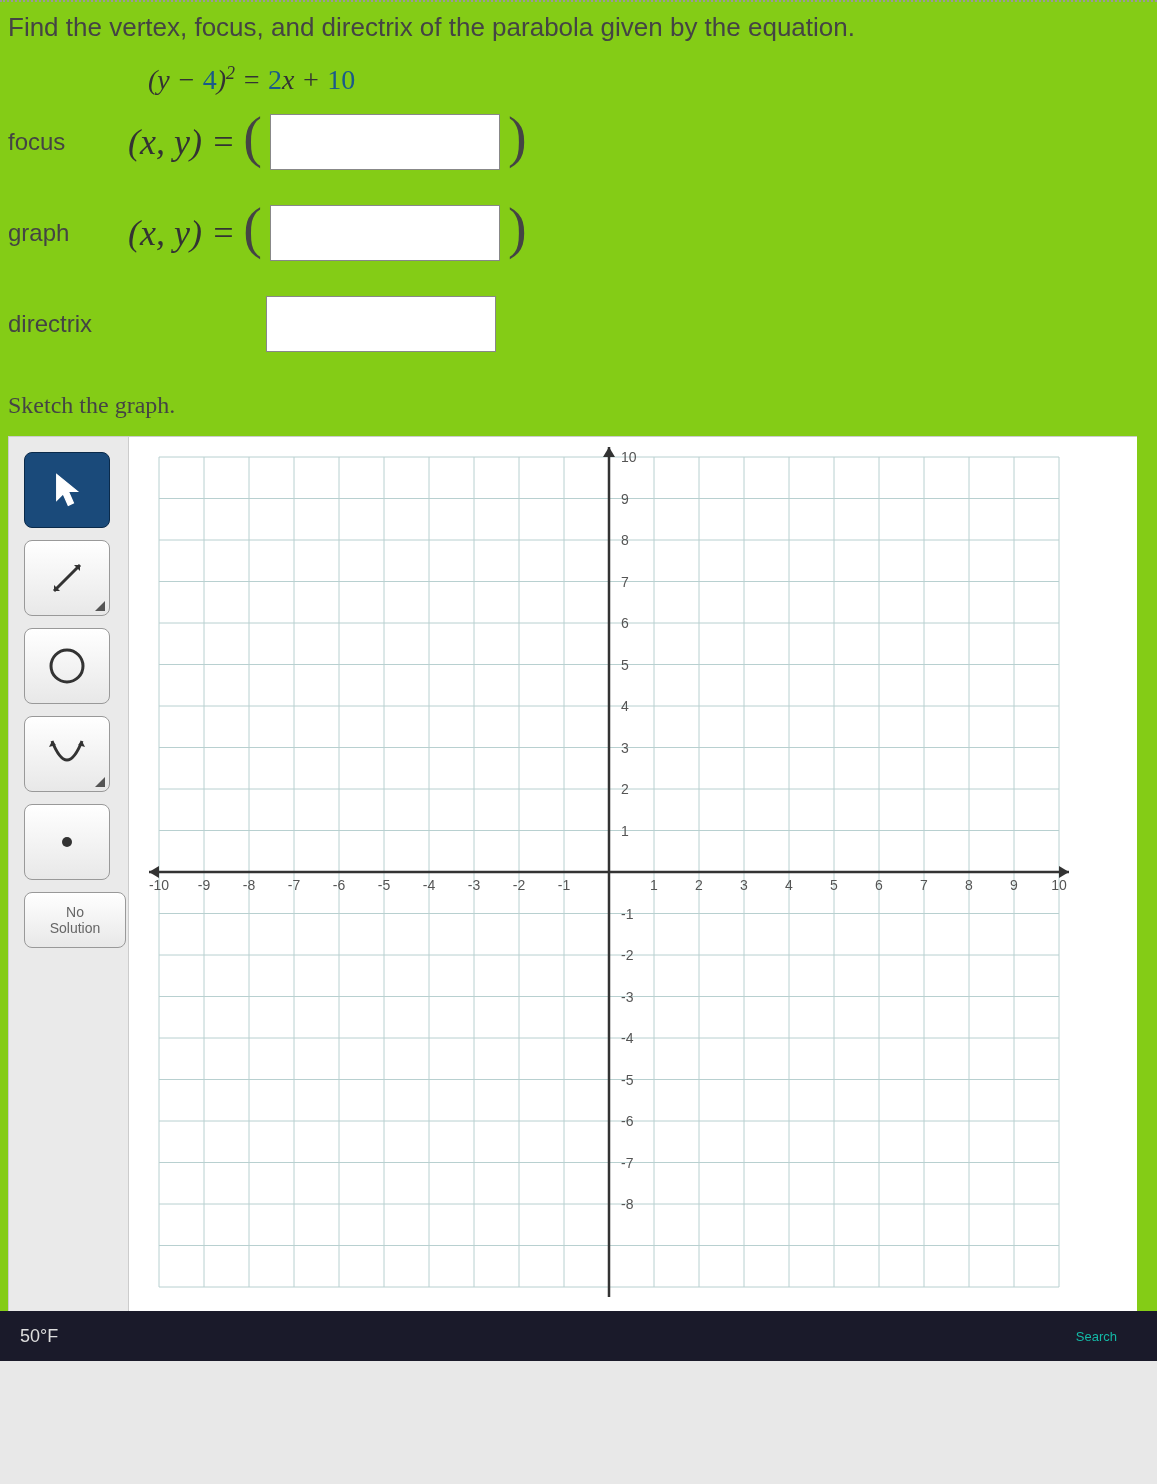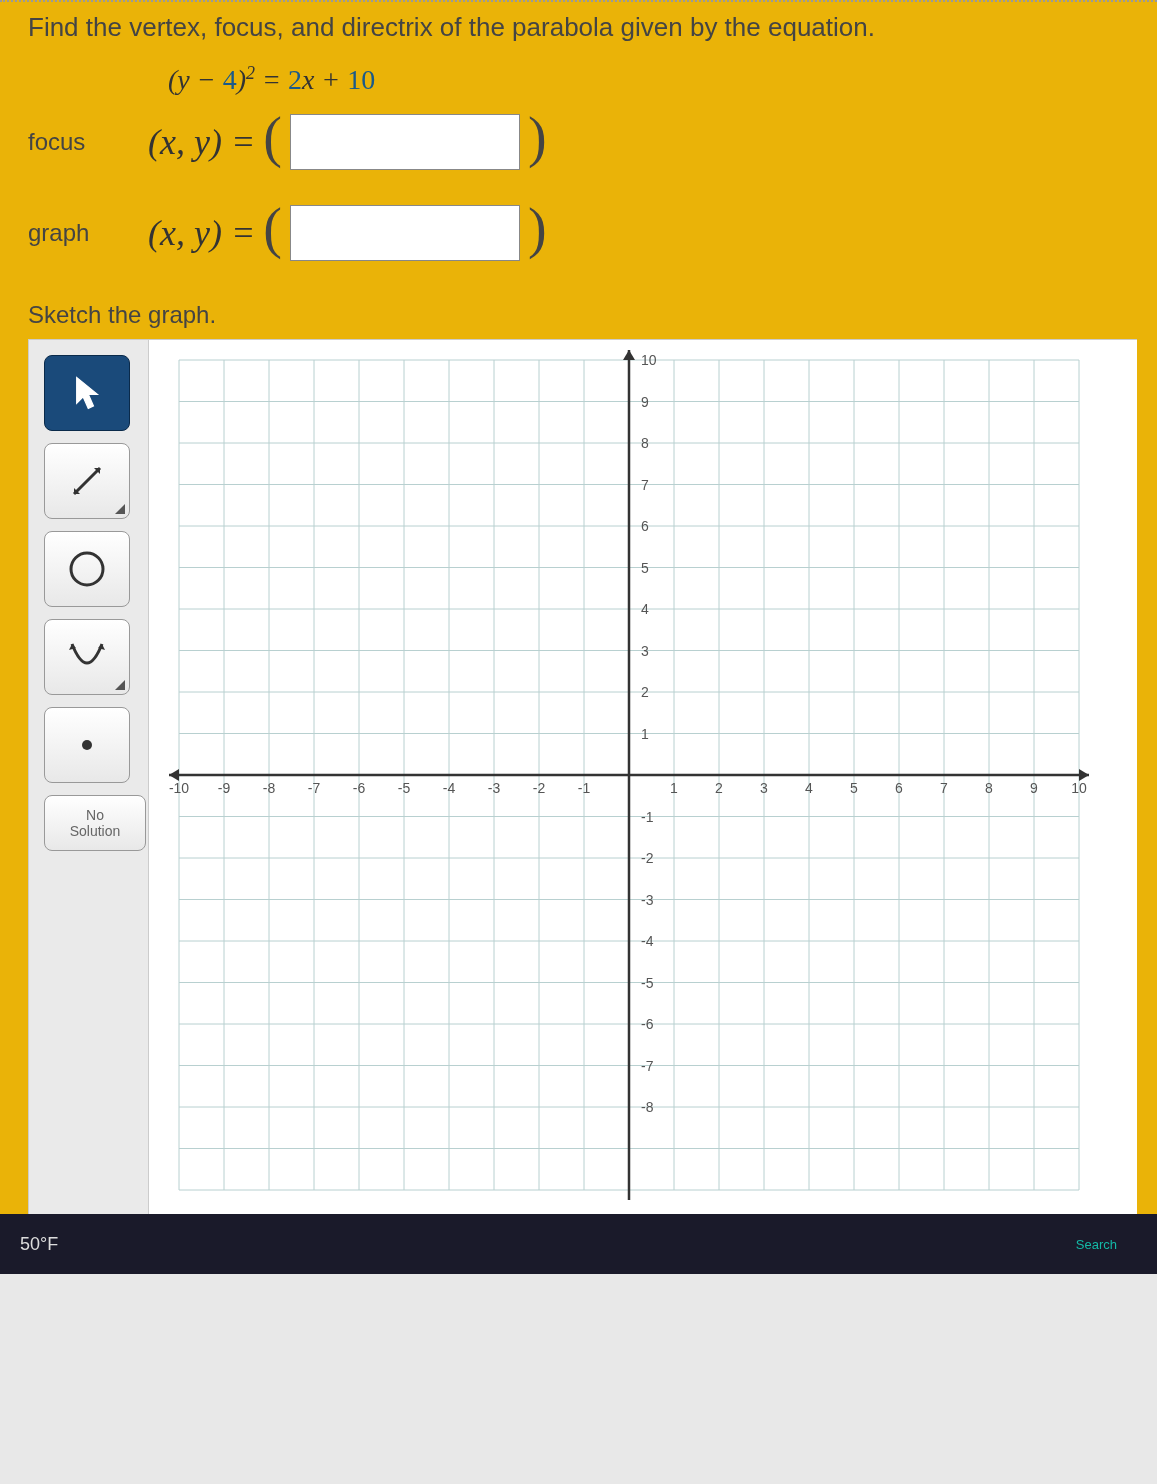--- a/index.html
+++ b/index.html
@@ -3,22 +3,22 @@
   <meta charset="utf-8">
   <style>
     * { box-sizing: border-box; margin: 0; padding: 0; }
     body {
       font-family: Verdana, Geneva, sans-serif;
       background: #e8e8e8;
       width: 1157px;
       color: #333;
     }
     .content {
-      background: #eab308;
-      padding: 10px 20px 0 28px;
+      background: #84cc16;
+      padding: 10px 20px 0 8px;
       border-top: 2px dotted #999;
     }
     .question {
       font-size: 26px;
       color: #444;
       margin-bottom: 20px;
     }
     .equation {
       font-family: 'Times New Roman', serif;
       font-size: 28px;
@@ -58,21 +58,22 @@
       border: 1px solid #888;
       background: #fff;
       width: 230px;
       height: 56px;
       margin: 0 8px;
     }
     .sketch-label {
       font-size: 24px;
       color: #444;
       margin-top: 40px;
-      margin-bottom: 10px;
+      margin-bottom: 17px;
+      font-family: Liberation Serif, serif;
     }
     .graph-area {
       display: flex;
       background: #f5f5f5;
       border-top: 1px solid #ccc;
       border-left: 1px solid #ccc;
     }
     .tool-panel {
       width: 120px;
       padding: 15px 15px;
@@ -120,21 +121,21 @@
       text-align: center;
       cursor: pointer;
       line-height: 1.2;
     }
     .graph-canvas {
       flex: 1;
       background: #fff;
       position: relative;
     }
     .taskbar {
-      height: 60px;
+      height: 50px;
       background: #1a1a2a;
       display: flex;
       align-items: center;
       padding: 0 20px;
       color: #ddd;
       font-size: 18px;
     }
     .search-txt {
       margin-left: auto;
       font-size: 13px;
@@ -161,20 +162,24 @@
   </div>
 
   <div class="row">
     <div class="row-label">graph</div>
     <div class="xy">(x, y) = </div>
     <span class="paren">(</span>
     <div class="input-box"></div>
     <span class="paren">)</span>
   </div>
 
+  <div class="row">
+    <div class="row-label" style="width:250px">directrix</div>
+    <div class="input-box"></div>
+  </div>
 
   <div class="sketch-label">Sketch the graph.</div>
 
   <div class="graph-area">
     <div class="tool-panel">
       <div class="tool-btn selected">
         <svg width="28" height="36" viewBox="0 0 20 28">
           <path d="M2 2 L2 22 L7 17 L11 26 L15 24 L11 15 L18 15 Z" fill="#fff" stroke="#fff" stroke-width="1"></path>
         </svg>
       </div>

